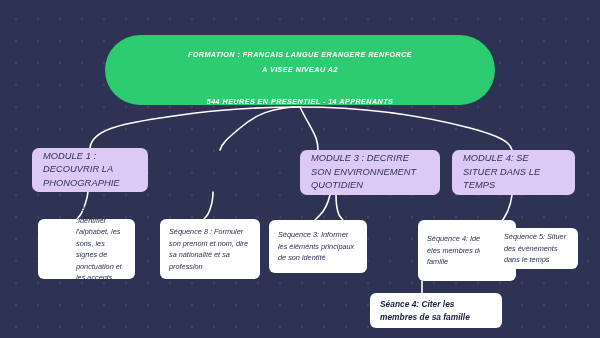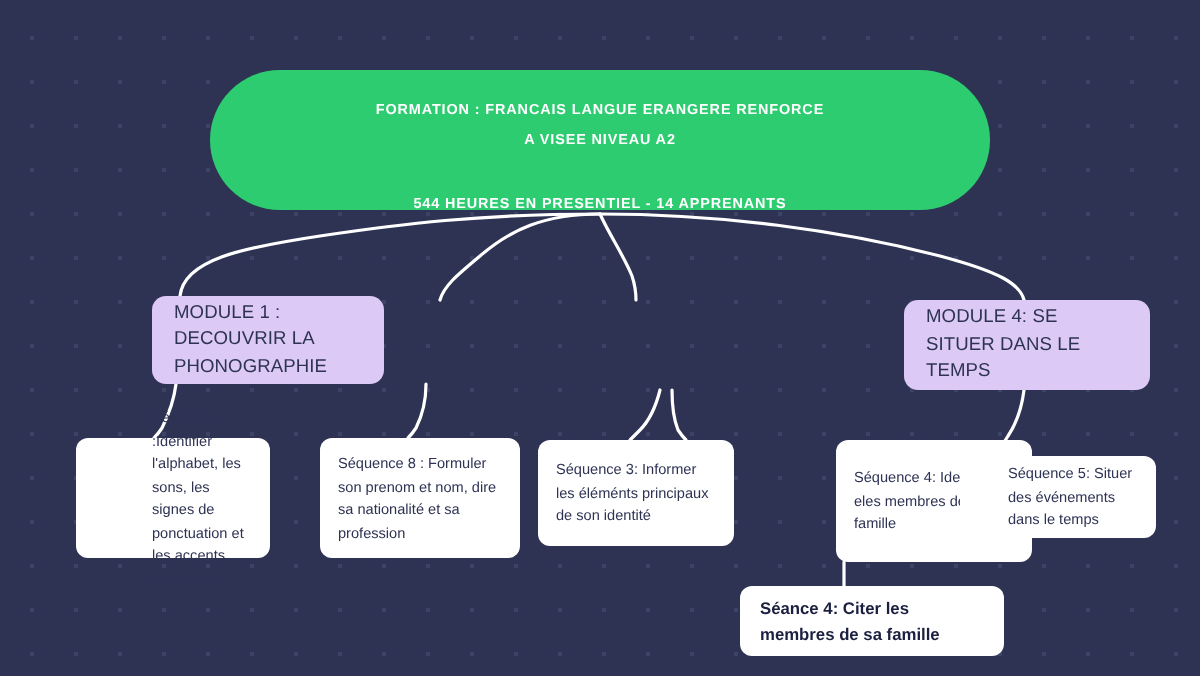--- a/index.html
+++ b/index.html
@@ -18,20 +18,21 @@
     position: absolute;
     left: 0;
     top: 0;
     width: 600px;
     height: 338px;
     background-color: #2e3354;
     background-image: radial-gradient(circle, #3d4366 1.1px, transparent 1.2px);
     background-size: 22px 22px;
     background-position: 5px 8px;
     overflow: hidden;
+    font-style: italic;
   }
   #connectors {
     position: absolute;
     left: 0;
     top: 0;
     width: 600px;
     height: 338px;
     pointer-events: none;
   }
   .node {
@@ -121,25 +122,28 @@
       <path d="M422,281 C422,287 422,290 422,293"></path>
     </g>
   </svg>
 
   <div class="node header-node" style="left:105px; top:35px; width:390px; height:70px;">
     <div class="header-line">FORMATION : FRANCAIS LANGUE ERANGERE RENFORCE</div>
     <div class="header-line">A VISEE NIVEAU A2</div>
     <div class="header-line spaced">544 HEURES  EN PRESENTIEL  - 14 APPRENANTS</div>
   </div>
 
-  <div class="node module-node" style="left:32px; top:148px; width:116px; height:44px;margin-left:44px;">
+  <div class="node module-node" style="left:32px; top:148px; width:116px; height:44px;">
     <div class="module-label">MODULE 1 : DECOUVRIR LA PHONOGRAPHIE</div>
   </div>
 
 
+  <div class="node module-node" style="left:300px; top:150px; width:140px; height:45px;">
+    <div class="module-label">MODULE 3 : DECRIRE SON ENVIRONNEMENT QUOTIDIEN</div>
+  </div>
 
   <div class="node module-node" style="left:452px; top:150px; width:123px; height:45px;">
     <div class="module-label">MODULE 4: SE SITUER DANS LE TEMPS</div>
   </div>
 
   <div class="node seq-node" style="left:38px; top:219px; width:97px; height:60px;padding-left:38px;">
     <div class="seq-label">Séquence 1 :Identifier l'alphabet, les sons, les signes de ponctuation  et les accents graphiques</div>
   </div>
 
   <div class="node seq-node" style="left:160px; top:219px; width:100px; height:60px;">

